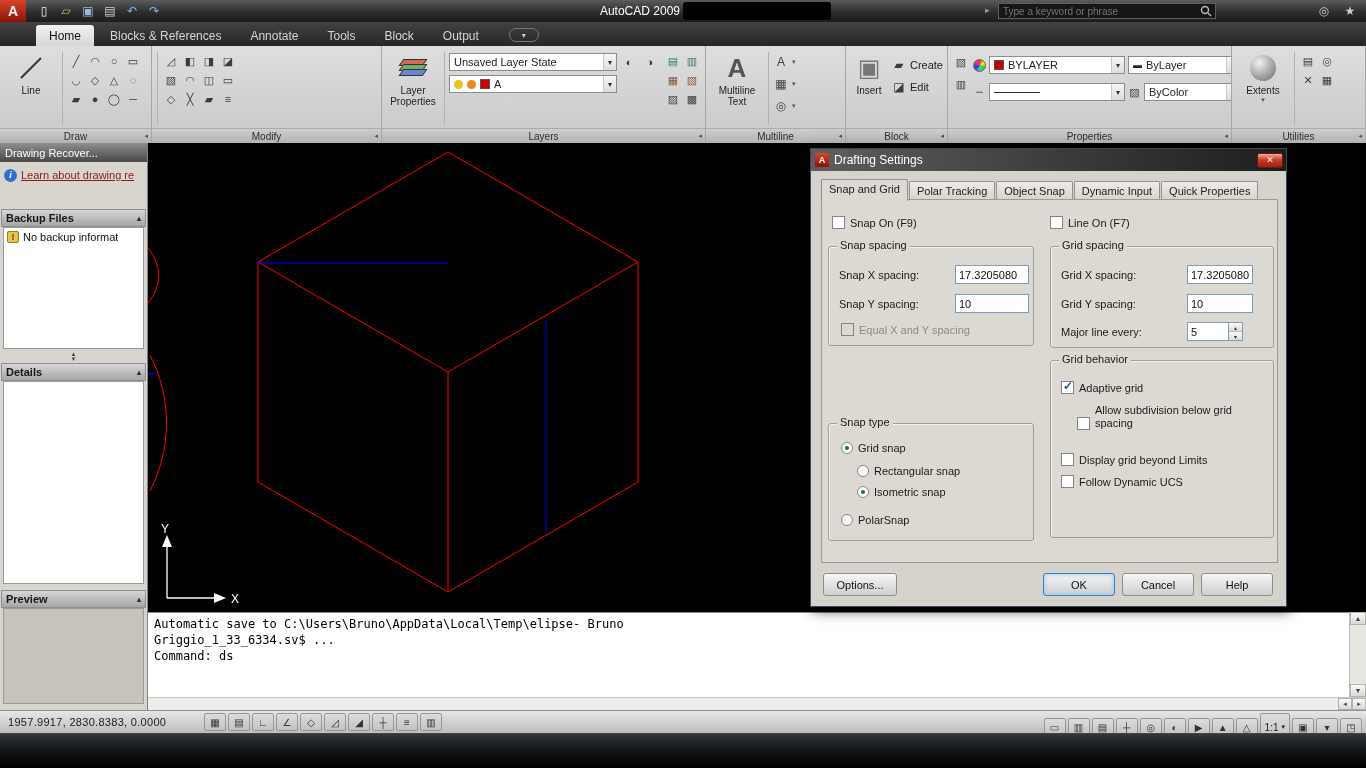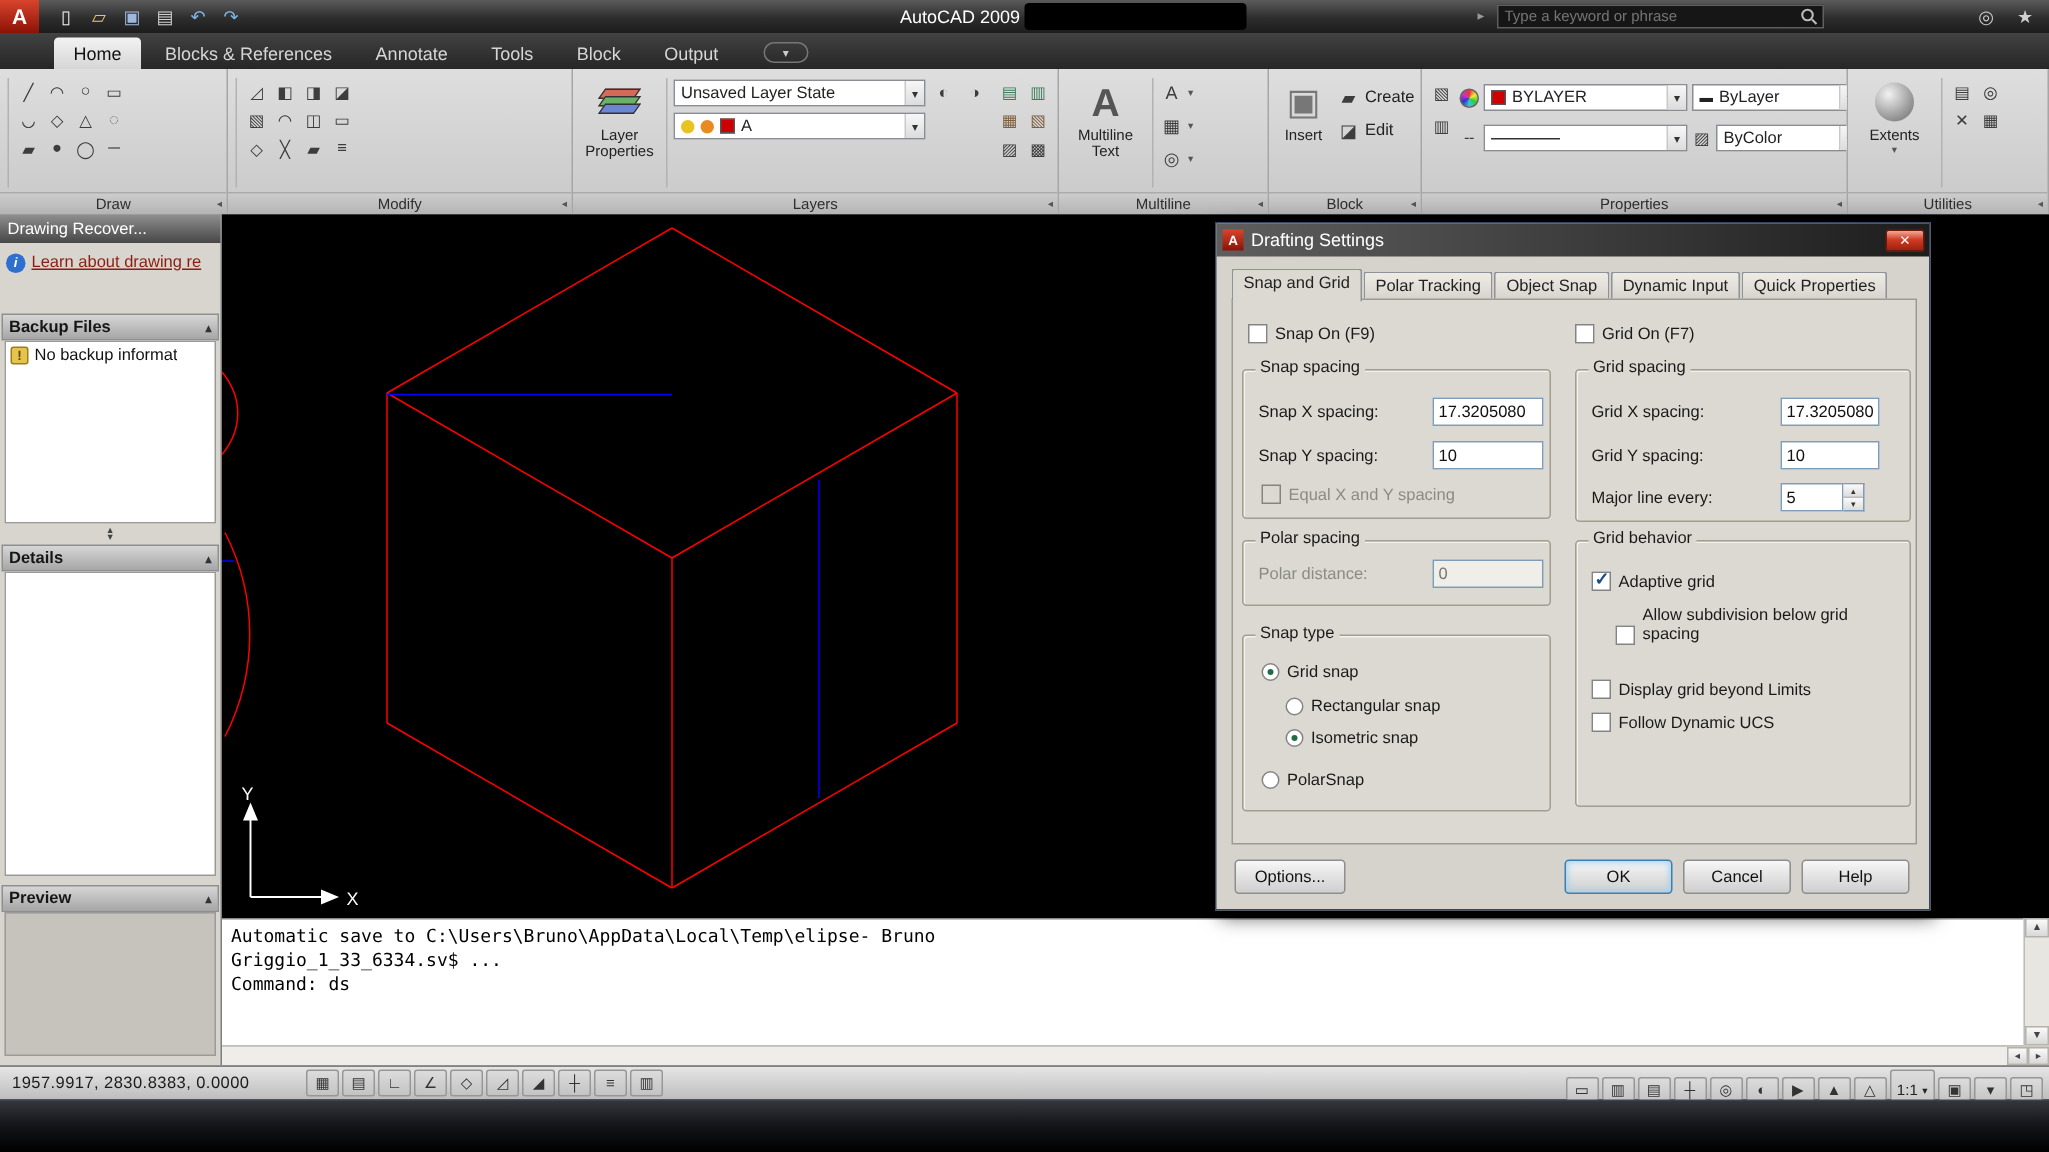--- a/index.html
+++ b/index.html
@@ -153,20 +153,28 @@
     <span class="rtab">Output</span>
     <span class="ribtoggle">
         <span>▾</span>
       </span>
   </div>
 
   <div class="ribbon">
 
     <div class="rpanel" style="width:152px">
       <div class="rbody">
+        <div class="bigtool">
+          <div class="bigicon">
+              <svg width="28" height="28">
+                <line x1="4" y1="24" x2="24" y2="4" stroke="#333" stroke-width="2"></line>
+              </svg>
+            </div>
+          <div class="biglabel">Line</div>
+        </div>
         <div class="vsep"></div>
         <div class="sgrid">
           <span class="sicon">╱</span>
           <span class="sicon">◠</span>
           <span class="sicon">○</span>
           <span class="sicon">▭</span>
           <span class="sicon">◡</span>
           <span class="sicon">◇</span>
           <span class="sicon">△</span>
           <span class="sicon">◌</span>
@@ -523,40 +531,35 @@
     </div>
 
     <div class="tabpage">
 
       <div class="frow" style="left:10px;top:16px">
         <span class="cb"></span>
         <span>Snap On (F9)</span>
       </div>
       <div class="frow" style="left:228px;top:16px">
         <span class="cb"></span>
-        <span>Grid On (F7)</span>
+        <span>Line On (F7)</span>
       </div>
 
       <div class="grp" style="left:6px;top:46px;width:206px;height:100px">
         <span class="grplbl">Snap spacing</span>
         <span class="flabel" style="left:10px;top:22px">Snap X spacing:</span>
         <input class="tin" style="left: 126px; top: 18px; width: 74px;" value="17.3205080">
         <span class="flabel" style="left:10px;top:51px">Snap Y spacing:</span>
         <input class="tin" style="left: 126px; top: 47px; width: 74px;" value="10">
         <div class="frow" style="left:12px;top:76px">
           <span class="cb dis"></span>
           <span class="dis">Equal X and Y spacing</span>
         </div>
       </div>
 
-      <div class="grp" style="left:6px;top:160px;width:206px;height:44px">
-        <span class="grplbl">Polar spacing</span>
-        <span class="flabel dis" style="left:10px;top:16px">Polar distance:</span>
-        <input class="tin dis" style="left: 126px; top: 12px; width: 74px;" value="0">
-      </div>
 
       <div class="grp" style="left:6px;top:223px;width:206px;height:118px">
         <span class="grplbl">Snap type</span>
         <div class="frow" style="left:12px;top:18px">
           <span class="rb checked"></span>
           <span>Grid snap</span>
         </div>
         <div class="frow" style="left:28px;top:41px">
           <span class="rb"></span>
           <span>Rectangular snap</span>

